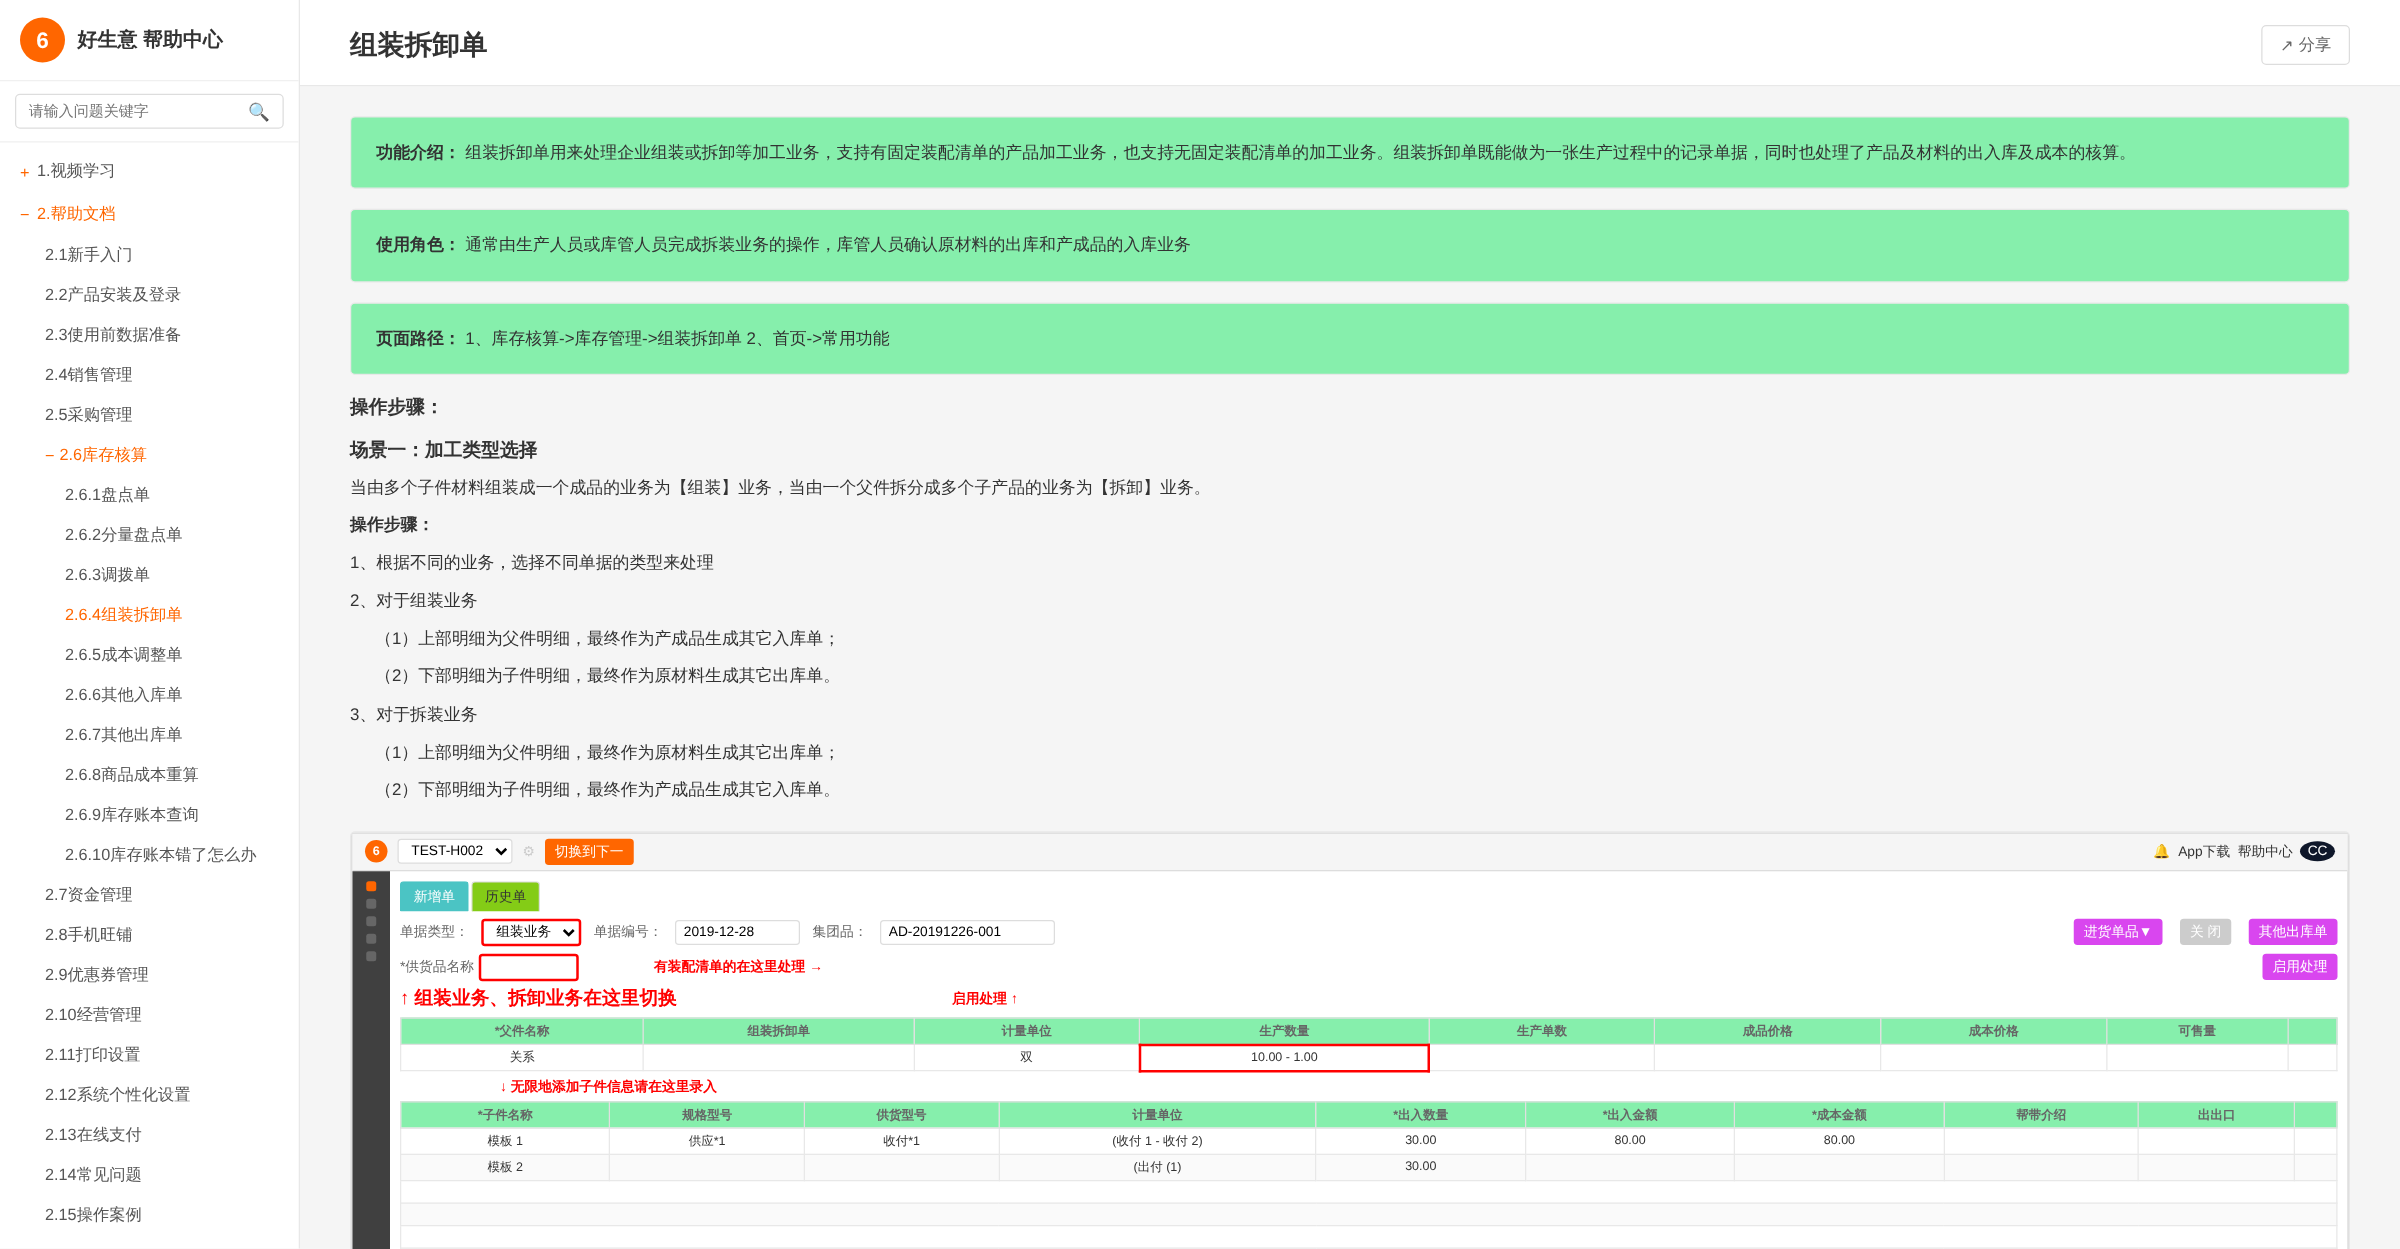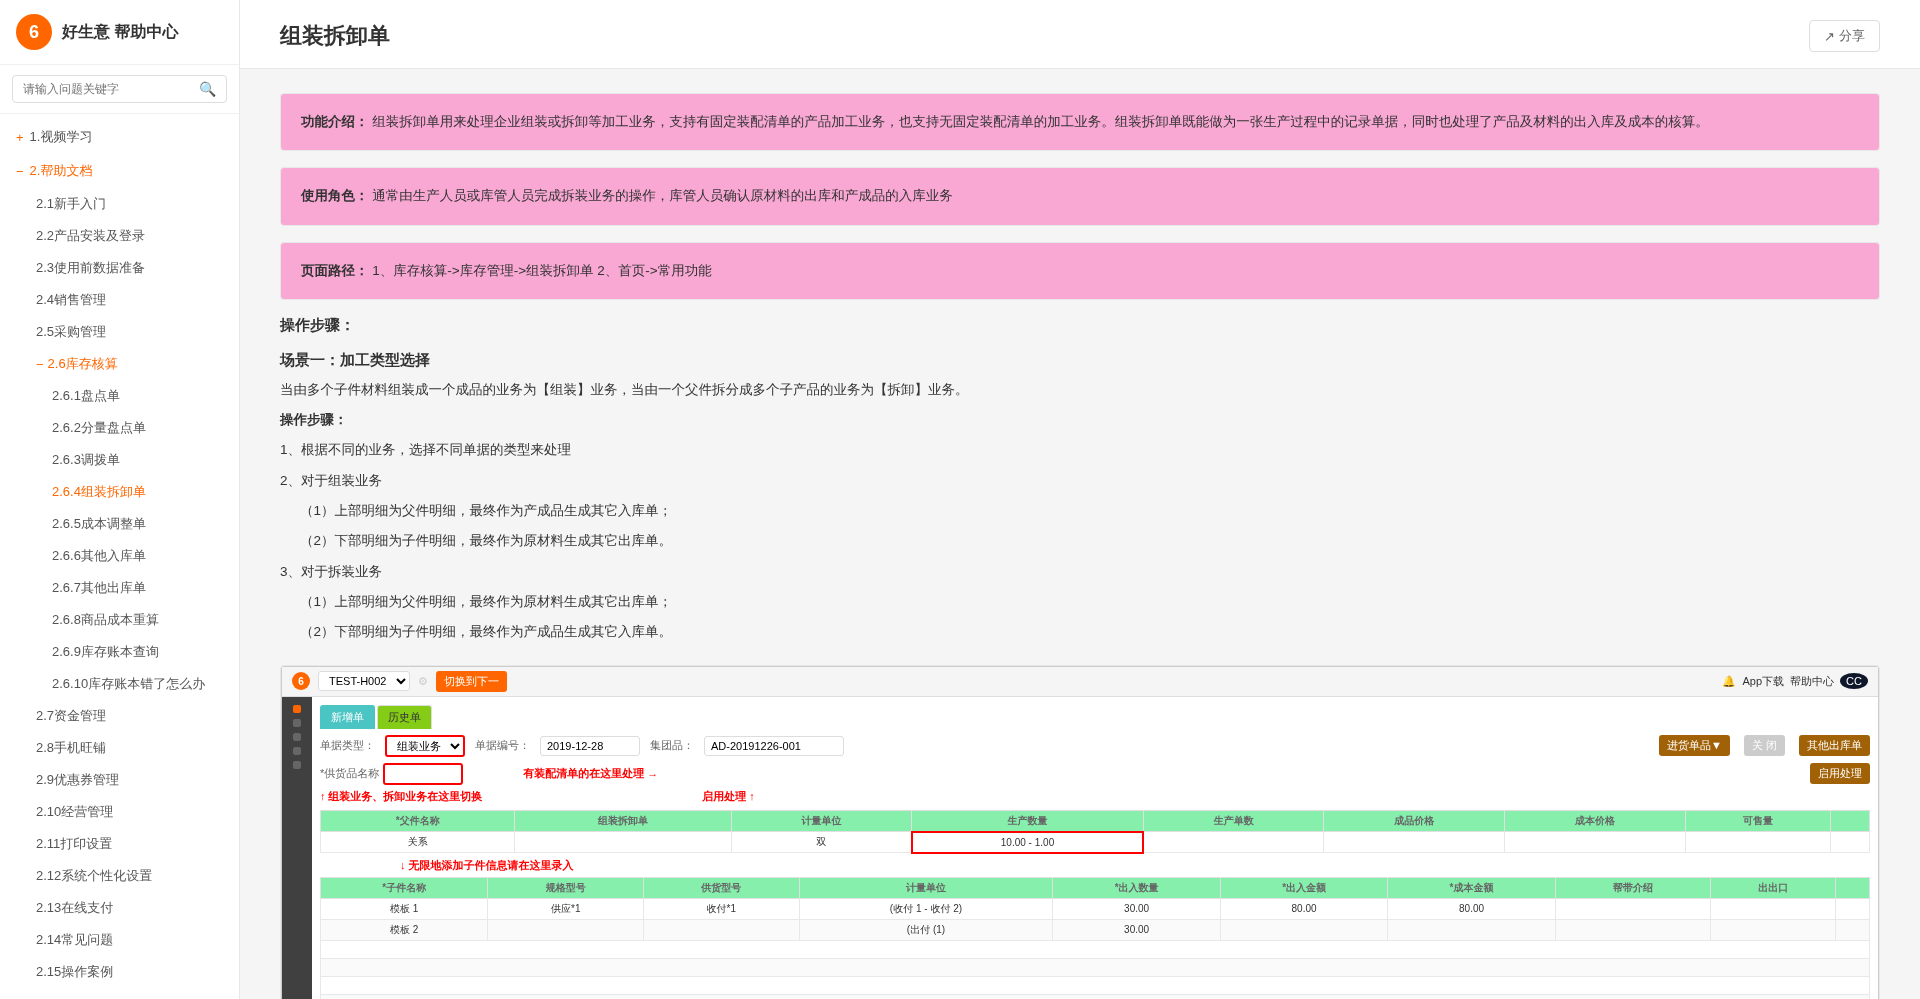--- a/index.html
+++ b/index.html
@@ -83,21 +83,21 @@
     .share-btn {
       border: 1px solid #ddd; background: #fff; padding: 6px 14px;
       border-radius: 4px; cursor: pointer; font-size: 13px; color: #666;
       display: flex; align-items: center; gap: 4px;
     }
 
     .content-area {
       padding: 24px 40px;
     }
     .info-box {
-      background: #f9a8d4;
+      background: #86efac;
       border: 1px solid #e8e8e8;
       border-radius: 4px;
       padding: 16px 20px;
       margin-bottom: 16px;
       font-size: 13.5px;
       line-height: 1.8;
       color: #333;
     }
     .steps-section { margin-top: 8px; }
     .step-title { font-weight: bold; font-size: 15px; margin: 16px 0 8px; color: #333; }
@@ -175,21 +175,21 @@
     .mini-table th {
       background: #86efac; border: 1px solid #e0e0e0; padding: 3px 5px;
       text-align: center; color: #666;
     }
     .mini-table td {
       border: 1px solid #e8e8e8; padding: 3px 5px; text-align: center;
     }
     .mini-table tr:nth-child(even) td { background: #fafafa; }
 
     .orange-btn-sm {
-      background: #a16207; color: #fff; border: none; border-radius: 3px;
+      background: #d946ef; color: #fff; border: none; border-radius: 3px;
       padding: 3px 8px; font-size: 11px;
     }
     .grey-btn-sm {
       background: #ccc; color: #fff; border: none; border-radius: 3px;
       padding: 3px 8px; font-size: 11px;
     }
   </style>
 </head>
 <body>
 
@@ -394,21 +394,21 @@
                 <input class="form-input" style="width: 80px; border: 2px solid red;">
               </div>
 
               <span style="color:red; font-size:11px; font-weight:bold; margin-left:20px;">有装配清单的在这里处理 →</span>
               <div style="margin-left:auto; display:flex; align-items:center; gap:4px;">
                 <button class="orange-btn-sm">启用处理</button>
               </div>
             </div>
 
             <div style="margin: 2px 0 6px; display:flex; align-items: center; gap:20px; position:relative;">
-              <span style="color:red; font-size:11px; font-weight:bold;font-family:Liberation Serif, serif;">↑ 组装业务、拆卸业务在这里切换</span>
+              <span style="color:red; font-size:15px; font-weight:bold;">↑ 组装业务、拆卸业务在这里切换</span>
               <span style="margin-left:200px; color:red; font-size:11px; font-weight:bold;">启用处理 ↑</span>
             </div>
 
             <table class="mini-table">
               <thead>
                 <tr>
                   <th>*父件名称</th>
                   <th>组装拆卸单</th>
                   <th>计量单位</th>
                   <th>生产数量</th>

